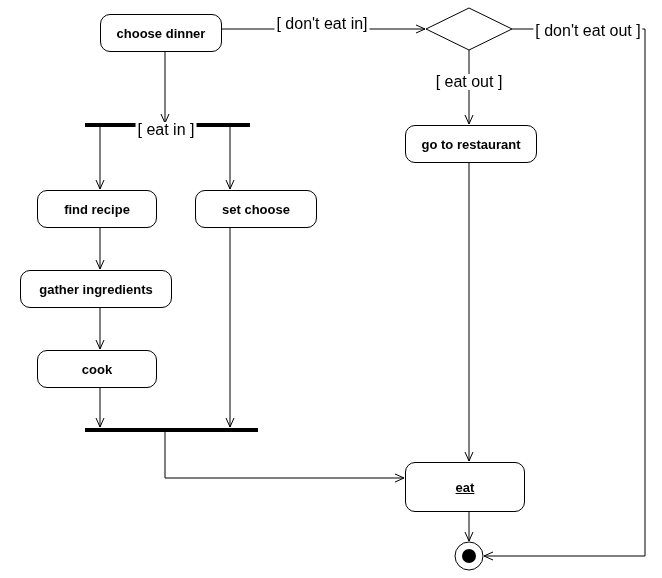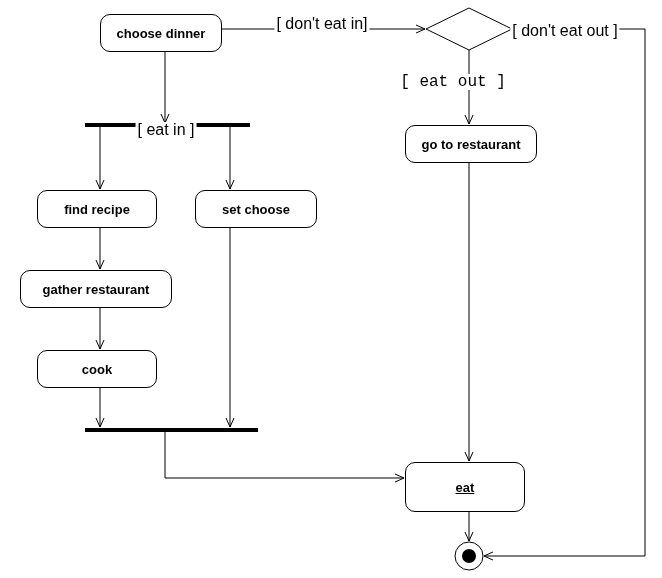--- a/index.html
+++ b/index.html
@@ -46,22 +46,22 @@
   
   .n-choose   { left: 100px; top: 14px;  width: 122px; height: 38px; }
   .n-resto    { left: 405px; top: 125px; width: 132px; height: 38px; }
   .n-recipe   { left: 37px;  top: 190px; width: 120px; height: 38px; }
   .n-table    { left: 195px; top: 190px; width: 122px; height: 38px; }
   .n-gather   { left: 20px;  top: 270px; width: 152px; height: 38px; }
   .n-cook     { left: 37px;  top: 350px; width: 120px; height: 38px; }
   .n-eat      { left: 405px; top: 462px; width: 120px; height: 50px; text-decoration: underline; }
   .g-dont-in  { left: 322px; top: 24px; }
   .g-eat-in   { left: 166px; top: 87px; margin-top: 43px; }
-  .g-eat-out  { left: 453px; top: 82px; font-family: Liberation Mono, monospace; }
-  .g-dont-out { left: 565px; top: 31px; }
+  .g-eat-out  { left: 469px; top: 82px; }
+  .g-dont-out { left: 588px; top: 31px; }
 </style>
 </head>
 <body>
 
 <div class="canvas">
 
   <svg class="edges" xmlns="http://www.w3.org/2000/svg" width="662" height="578" viewBox="0 0 662 578" fill="none" stroke="#000000" stroke-width="1">
 
     <polygon points="426,29 469,8 512,29 469,50" fill="#ffffff"></polygon>
 
@@ -134,21 +134,21 @@
     <g>
       <path d="M469,500 L469,541"></path>
       <path d="M465,532 L469,541 L473,532"></path>
     </g>
   </svg>
 
   <div class="activity n-choose">choose dinner</div>
   <div class="activity n-resto">go to restaurant</div>
   <div class="activity n-recipe">find recipe</div>
   <div class="activity n-table">set choose</div>
-  <div class="activity n-gather">gather restaurant</div>
+  <div class="activity n-gather">gather ingredients</div>
   <div class="activity n-cook">cook</div>
   <div class="activity n-eat">eat</div>
 
   <span class="guard g-dont-in">[ don't eat in]</span>
   <span class="guard g-eat-in">[ eat in ]</span>
   <span class="guard g-eat-out">[ eat out ]</span>
   <span class="guard g-dont-out">[ don't eat out ]</span>
 
 </div>
 

